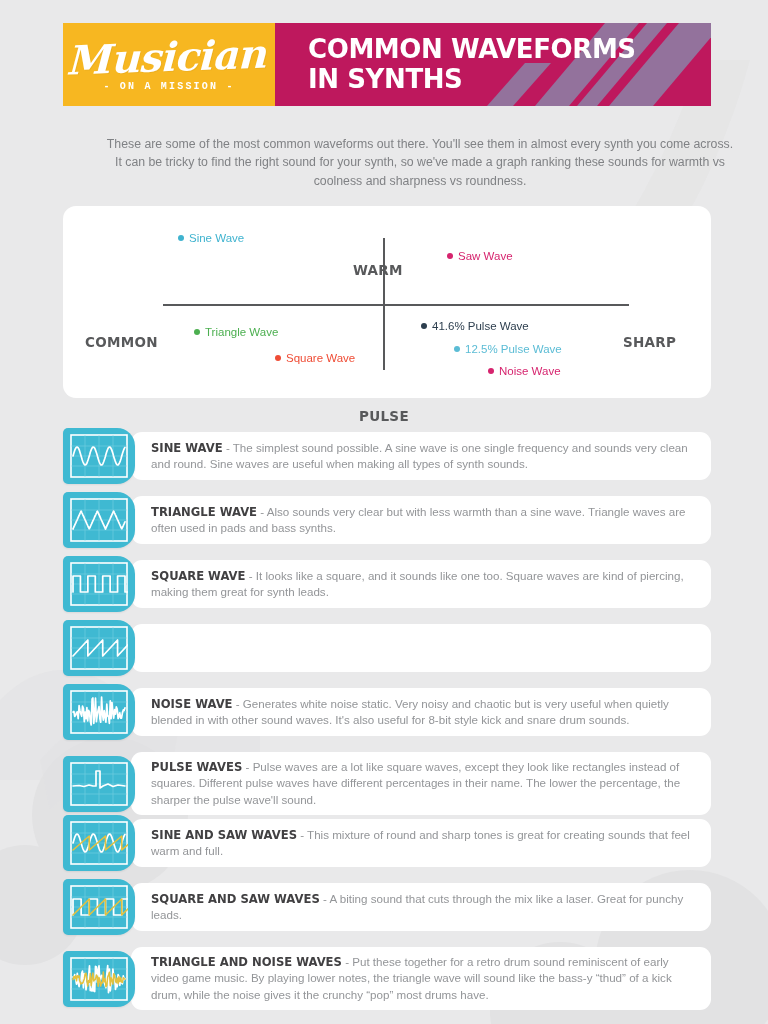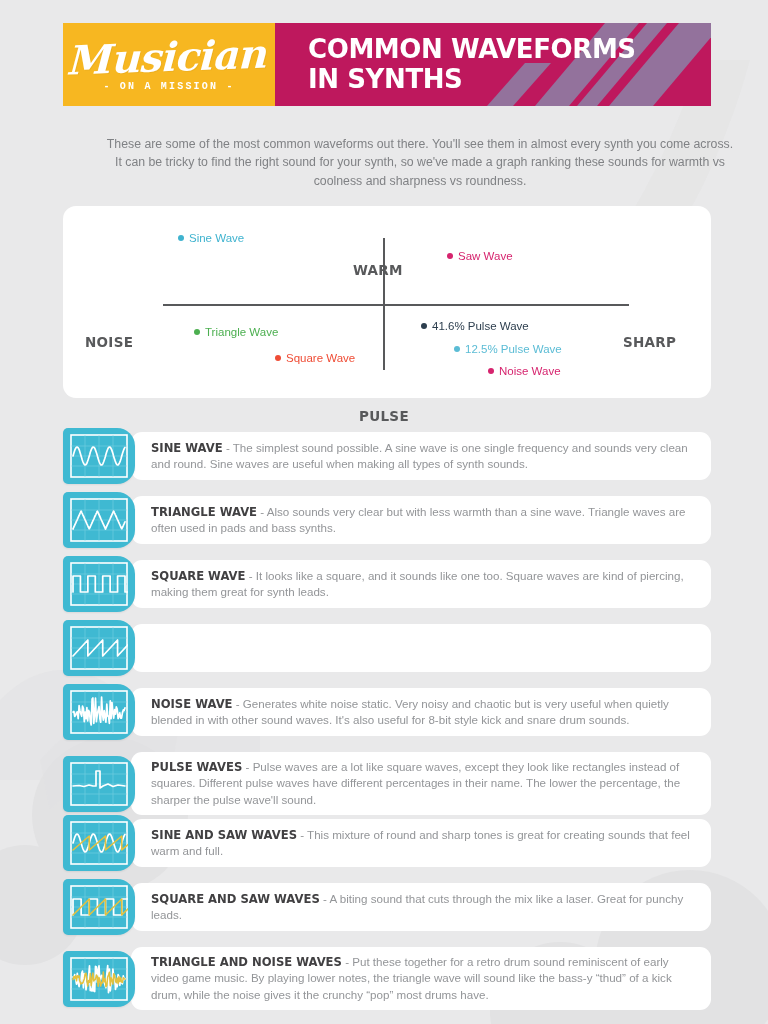--- a/index.html
+++ b/index.html
@@ -284,21 +284,21 @@
   </div>
 
   <p class="intro">These are some of the most common waveforms out there. You'll see them in almost every synth you come across. It can be tricky to find the right sound for your synth, so we've made a graph ranking these sounds for warmth vs coolness and sharpness vs roundness.</p>
 
   <div class="chart-card">
     <div class="chart-inner" id="chart-inner">
       <div class="axis-h"></div>
       <div class="axis-v"></div>
       <div class="axis-label axis-warm">WARM</div>
       <div class="axis-label axis-cold">PULSE</div>
-      <div class="axis-label axis-round">NOISE</div>
+      <div class="axis-label axis-round">COMMON</div>
       <div class="axis-label axis-sharp">SHARP</div>
 
     <div class="point" style="left: 115px; top: 26px; color: rgb(63, 179, 207);">
           <span class="dot"></span>
           <span>Sine Wave</span>
         </div>
         <div class="point" style="left: 384px; top: 44px; color: rgb(214, 36, 110);">
           <span class="dot"></span>
           <span>Saw Wave</span>
         </div>

